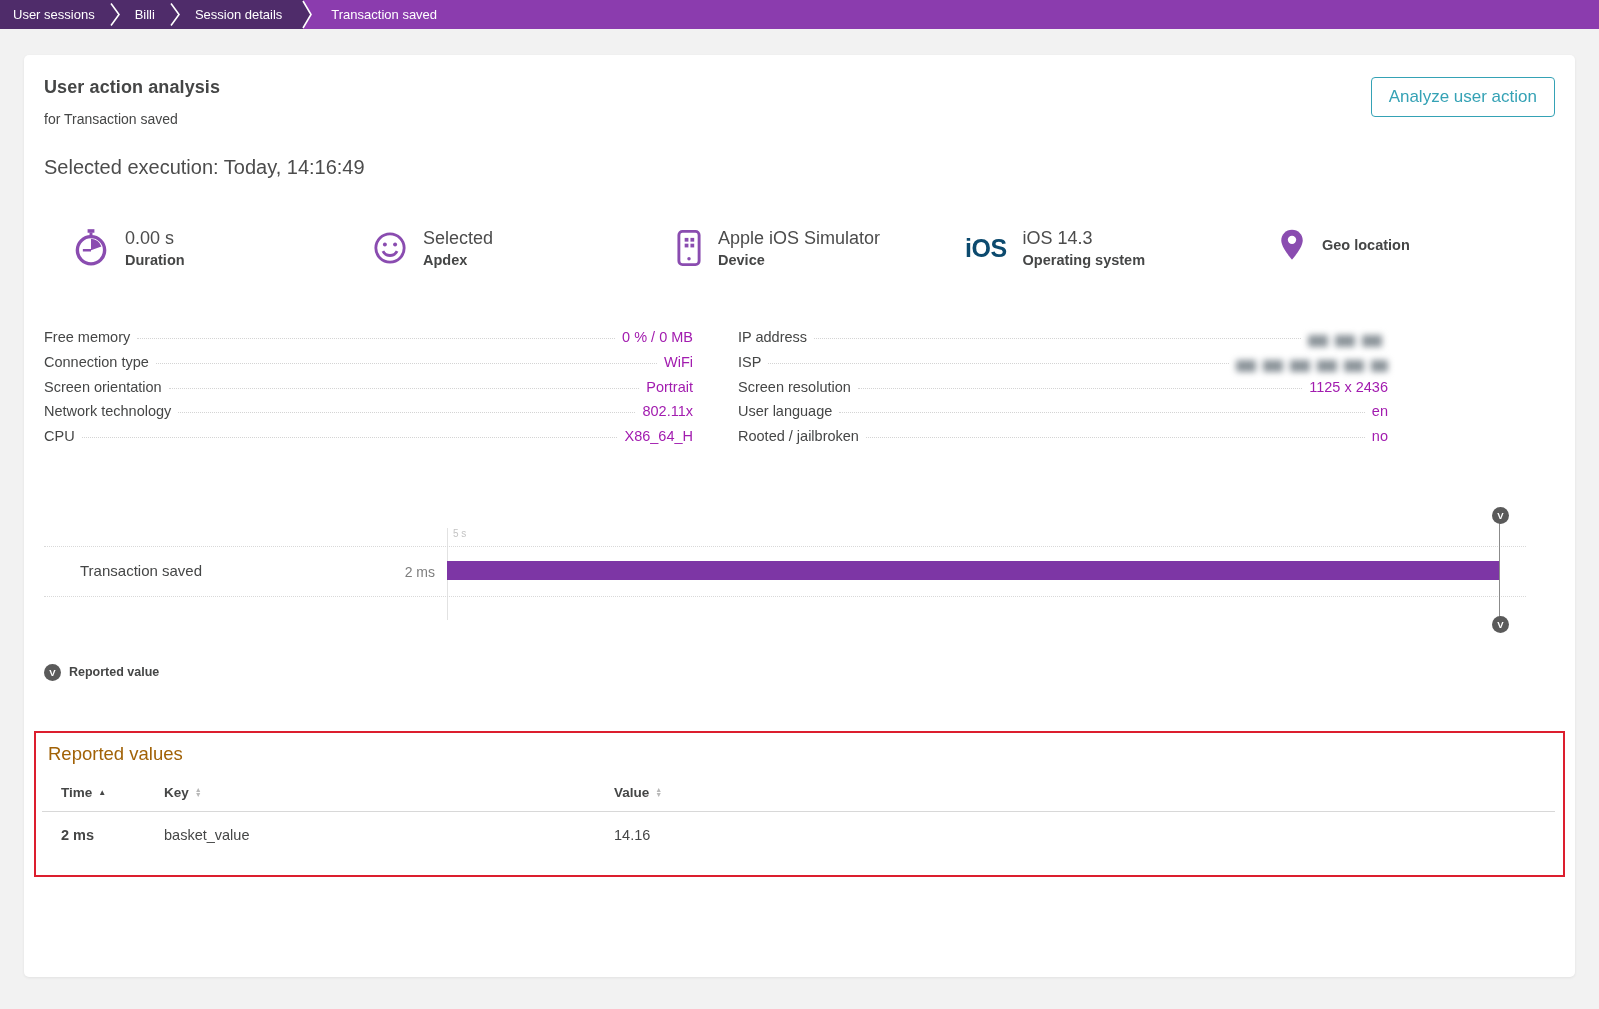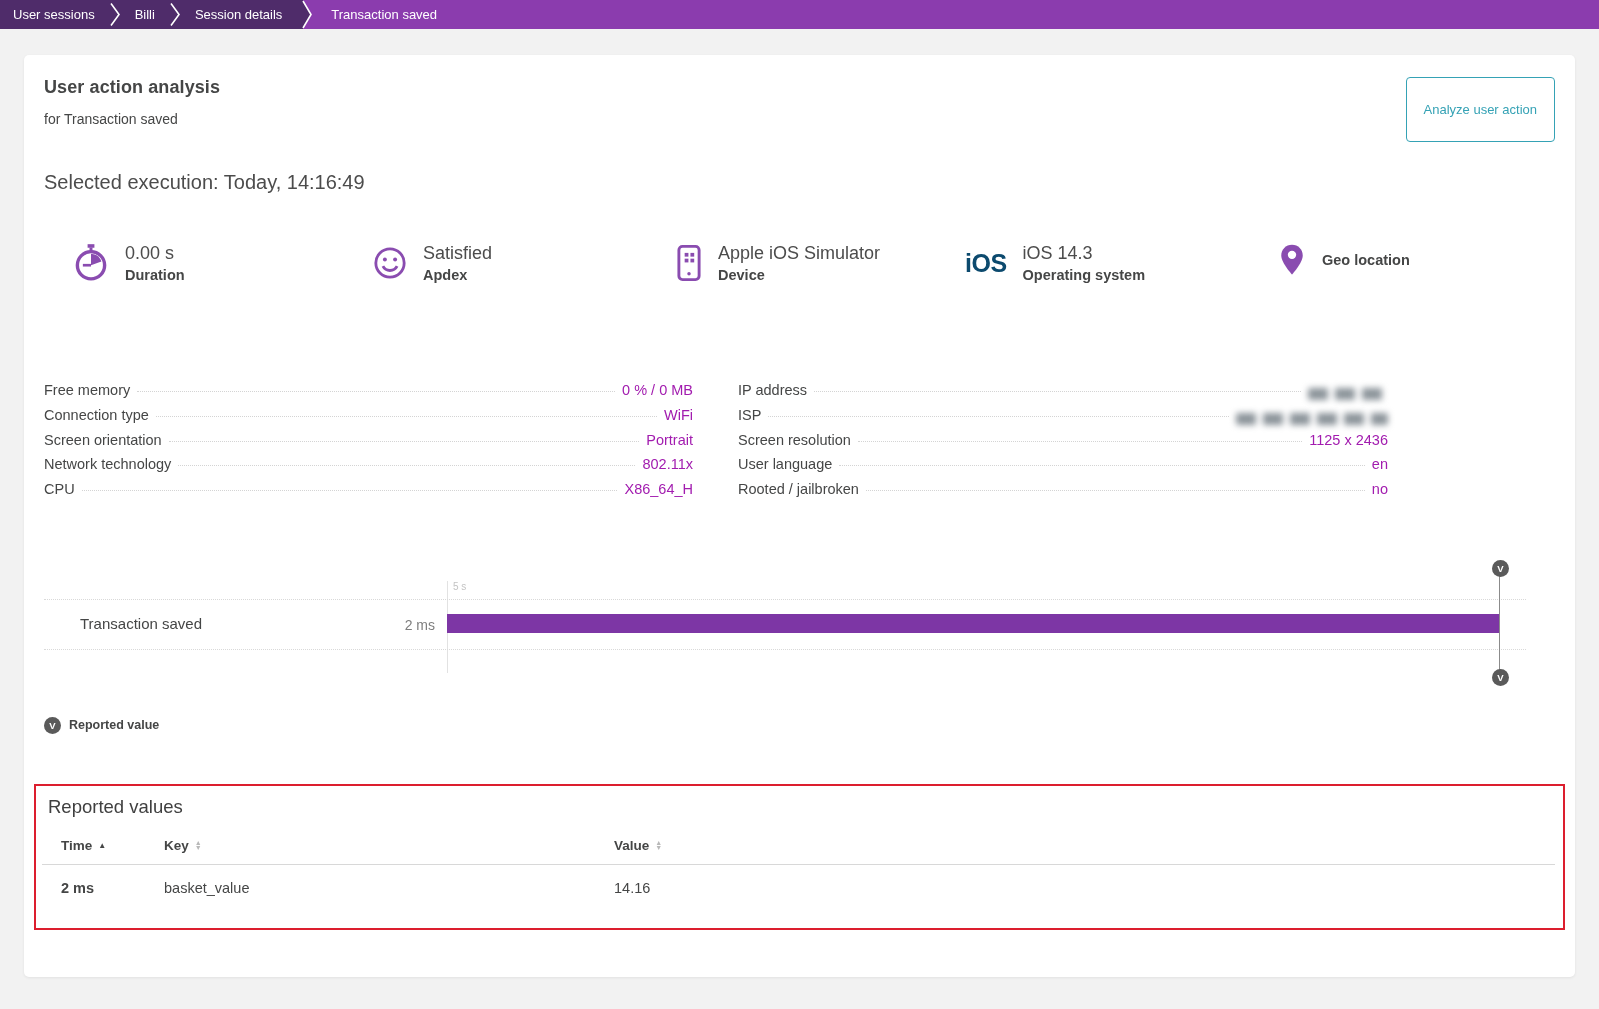--- a/index.html
+++ b/index.html
@@ -12,37 +12,37 @@
   .sep { display: block; background: #4f2c6a; }
   .sep svg { display: block; height: 29px; }
   .sep.boundary { background: transparent; }
 
   
   .card { position: relative; margin: 26px 24px 0 24px; width: 1551px; height: 922px; background: #fff; border-radius: 5px; box-shadow: 0 1px 3px rgba(0,0,0,.07); padding: 22px 20px 20px 20px; overflow: hidden; }
 
   .card-head { display: flex; justify-content: space-between; align-items: flex-start; }
   .page-title { font-size: 18px; font-weight: 700; letter-spacing: .1px; }
   .subtitle { font-size: 14px; margin-top: 13px; }
-  .analyze-btn { border: 1px solid #35a2b5; color: #35a2b5; background: #fff; border-radius: 4px; font-family: "Liberation Sans", sans-serif; font-size: 13px; font-weight: 500; padding: 24px 17px; cursor: pointer; }
+  .analyze-btn { border: 1px solid #35a2b5; color: #35a2b5; background: #fff; border-radius: 4px; font-family: "Liberation Sans", sans-serif; font-size: 17px; font-weight: 500; padding: 9px 17px; cursor: pointer; }
   .selected-exec { font-size: 20px; font-weight: 400; color: #4c4c4c; margin-top: 29px; }
 
   
   .stats { position: relative; height: 64px; margin-top: 47px; }
   .stat { position: absolute; top: 0; display: flex; align-items: center; }
   .stat .icon-box { display: flex; justify-content: center; align-items: center; }
   .stat-text { margin-left: 16px; }
   .stat-value { font-size: 18px; line-height: 24px; color: #4c4c4c; white-space: nowrap; }
   .stat-label { font-size: 14.5px; line-height: 20px; font-weight: 600; color: #454646; }
   .ios-logo { font-size: 25px; font-weight: 700; color: #0c4a6e; letter-spacing: -0.5px; }
   .stat-geo { width: 272px; overflow: hidden; }
   .stat-geo .stat-value { overflow: hidden; }
 
   
   .props { display: flex; margin-top: 39px; }
-  .prop-col { width: 649px; margin-top: 38px; }
+  .prop-col { width: 649px; }
   .prop-col + .prop-col { margin-left: 45px; width: 650px; }
   .prop-row { display: flex; align-items: baseline; height: 24.8px; font-size: 14.5px; }
   .prop-label { white-space: nowrap; color: #454646; }
   .prop-leader { flex: 1; border-bottom: 1px dotted #d4d4d4; margin: 0 7px; transform: translateY(-3px); }
   .prop-value { white-space: nowrap; color: #a21caf; }
   .blob { height: 12px; border-radius: 2px; filter: blur(3px); background-image: repeating-linear-gradient(90deg, #8d959b 0 20px, rgba(141,149,155,0) 20px 27px); align-self: center; }
   .blob.ip { width: 80px; }
   .blob.isp { width: 152px; }
 
   
@@ -60,21 +60,21 @@
   .marker.top { top: 5px; }
   .marker.bottom { top: 114px; }
 
   
   .legend { display: flex; align-items: center; margin-top: 27px; }
   .legend-marker { width: 17px; height: 17px; border-radius: 50%; background: #5a5a5a; color: #fff; font-size: 9.5px; font-weight: 700; display: flex; align-items: center; justify-content: center; }
   .legend-label { margin-left: 8px; font-size: 12.5px; font-weight: 700; color: #454646; }
 
   
   .reported-box { margin: 50px -10px 0 -10px; border: 2px solid #dc1e2e; padding: 10px 8px 20px 6px; }
-  .reported-title { font-size: 18.5px; font-weight: 400; color: #404040; }
+  .reported-title { font-size: 18.5px; font-weight: 400; color: #a16207; }
   .rv-table { margin-top: 20px; }
   .rv-header { display: flex; align-items: center; padding: 0 0 11px 19px; }
   .rv-col-time { width: 103px; }
   .rv-col-key { width: 450px; }
   .rv-col-value { flex: 1; }
   .rv-head-cell { font-size: 13.5px; font-weight: 700; color: #454646; display: flex; align-items: center; cursor: pointer; }
   .sort-asc { margin-left: 6px; font-size: 8px; color: #454646; }
   .sort-both { margin-left: 6px; display: inline-flex; flex-direction: column; line-height: 5px; font-size: 7px; color: #b9b9b9; }
   .rv-divider { border-top: 1px solid #d8d8d8; }
   .rv-row { display: flex; align-items: center; padding: 15px 0 12px 19px; font-size: 14.5px; }
@@ -147,21 +147,21 @@
     <div class="stat" style="left:329px">
       <span class="icon-box">
         <svg width="34" height="34" viewBox="0 0 24 24">
           <circle cx="12" cy="12" r="10" fill="none" stroke="#8a4cb0" stroke-width="2"></circle>
           <circle cx="8.4" cy="9.6" r="1.4" fill="#8a4cb0"></circle>
           <circle cx="15.6" cy="9.6" r="1.4" fill="#8a4cb0"></circle>
           <path d="M7,14.2 A5.6,5.6 0 0 0 17,14.2" fill="none" stroke="#8a4cb0" stroke-width="2"></path>
         </svg>
       </span>
       <span class="stat-text">
-        <div class="stat-value">Satisfied</div>
+        <div class="stat-value">Selected</div>
         <div class="stat-label">Apdex</div>
       </span>
     </div>
 
     <div class="stat" style="left:632px">
       <span class="icon-box">
         <svg width="26" height="38" viewBox="0 0 18 26">
           <rect x="2" y="1.5" width="14" height="23" rx="2.5" fill="none" stroke="#8a4cb0" stroke-width="2"></rect>
           <rect x="6" y="6" width="2.6" height="2.6" fill="#8a4cb0"></rect>
           <rect x="10" y="6" width="2.6" height="2.6" fill="#8a4cb0"></rect>

